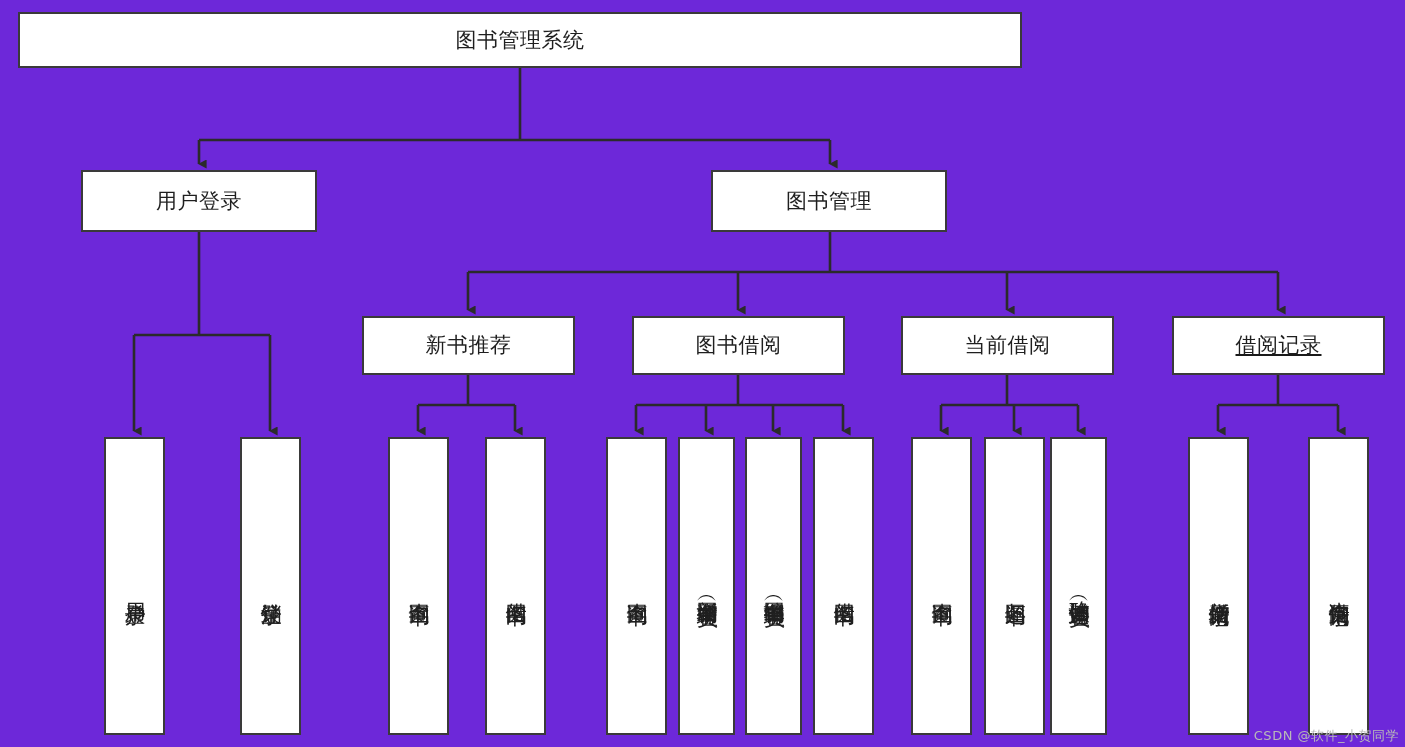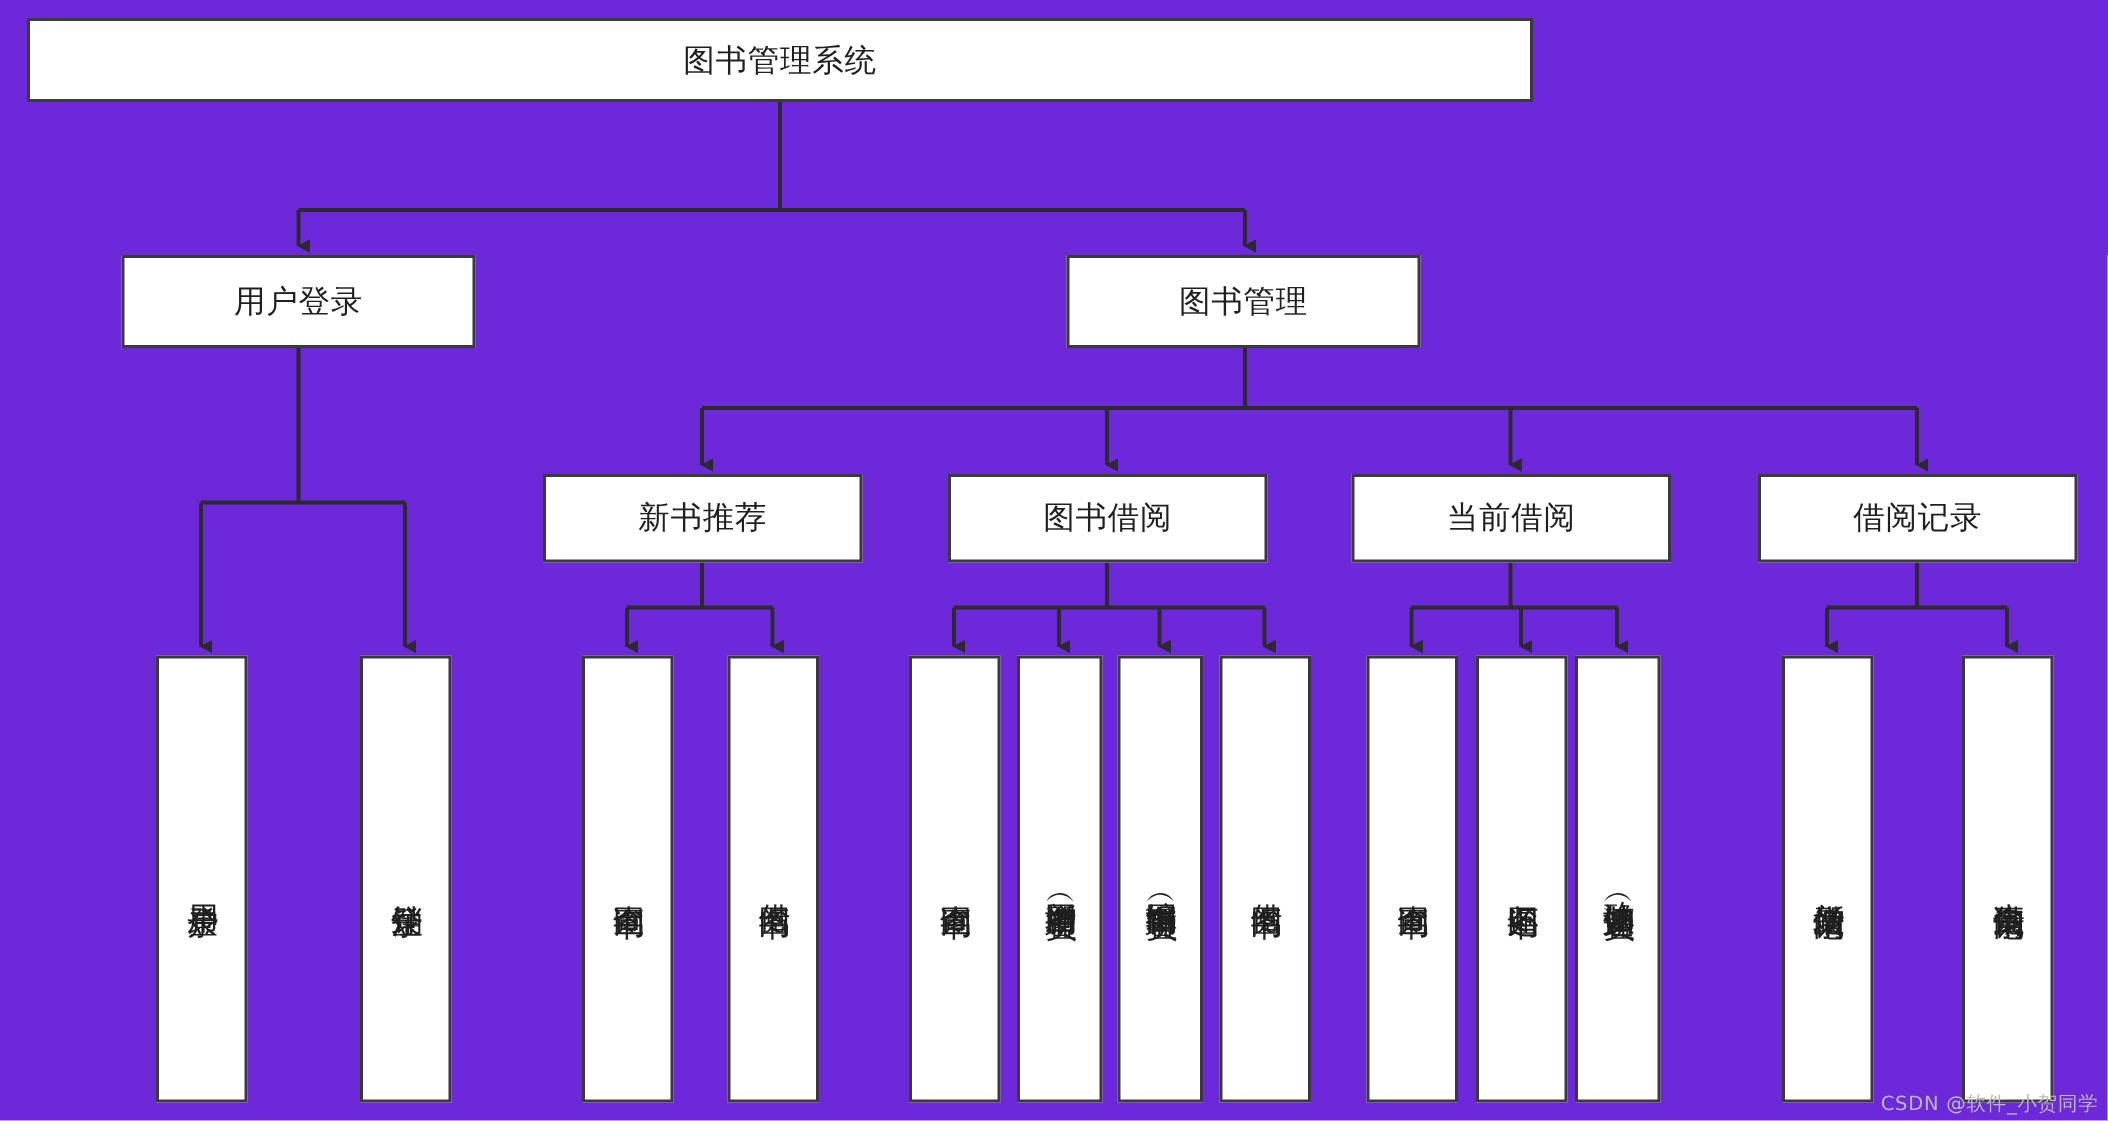--- a/index.html
+++ b/index.html
@@ -131,21 +131,21 @@
 
   <div class="node" style="left:711px;top:170px;width:236px;height:62px;">
     <span class="label">图书管理</span>
   </div>
   <div class="node" style="left:632px;top:316px;width:213px;height:59px;">
     <span class="label">图书借阅</span>
   </div>
   <div class="node" style="left:901px;top:316px;width:213px;height:59px;">
     <span class="label">当前借阅</span>
   </div>
-  <div class="node" style="left:1172px;top:316px;width:213px;height:59px;">
+  <div class="node" style="left:1172px;top:316px;width:213px;height:59px;text-decoration:underline;">
     <span class="label">借阅记录</span>
   </div>
 
   <div class="node vertical" style="left:104px;top:437px;width:61px;height:298px;">
     <span class="label">用户登录</span>
   </div>
   <div class="node vertical" style="left:240px;top:437px;width:61px;height:298px;">
     <span class="label">注销登录</span>
   </div>
 

